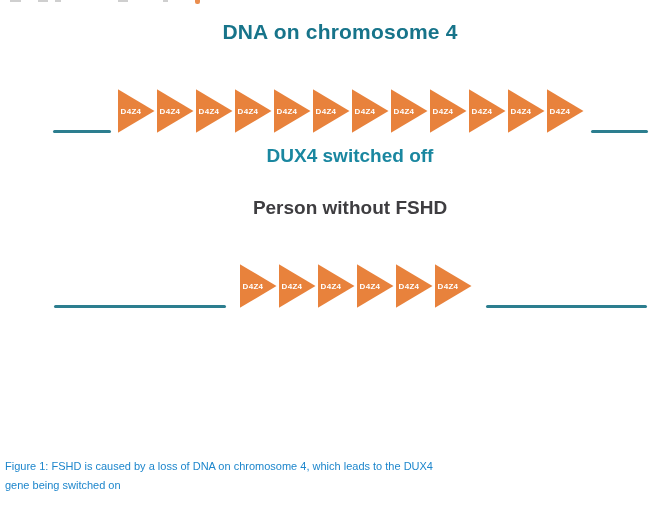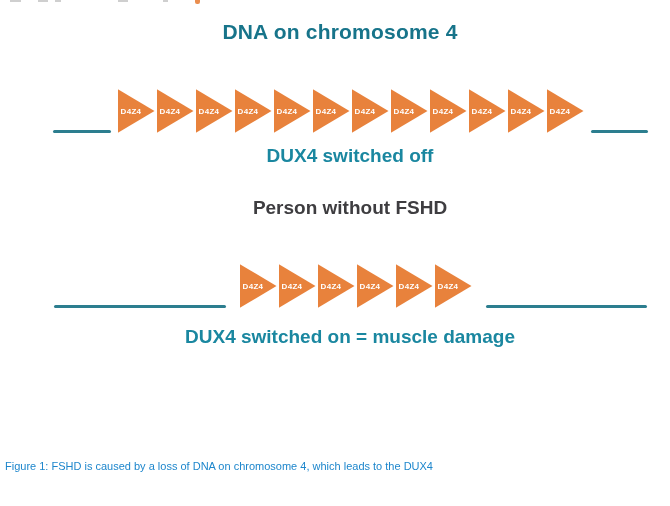--- a/index.html
+++ b/index.html
@@ -161,19 +161,19 @@
         <div class="arrow">
           <span class="arrow-label">D4Z4</span>
         </div>
         <div class="arrow">
           <span class="arrow-label">D4Z4</span>
         </div>
       </div>
     <div class="chr-line right"></div>
   </div>
 
-  <div class="row-caption caption-teal cap-2a">DUX4 switched on = muscle damage</div>
 
   <div class="figure-caption">
     <div>Figure 1: FSHD is caused by a loss of DNA on chromosome 4, which leads to the DUX4</div>
+    <div>gene being switched on</div>
   </div>
 
 </div>
 
 </body></html>

